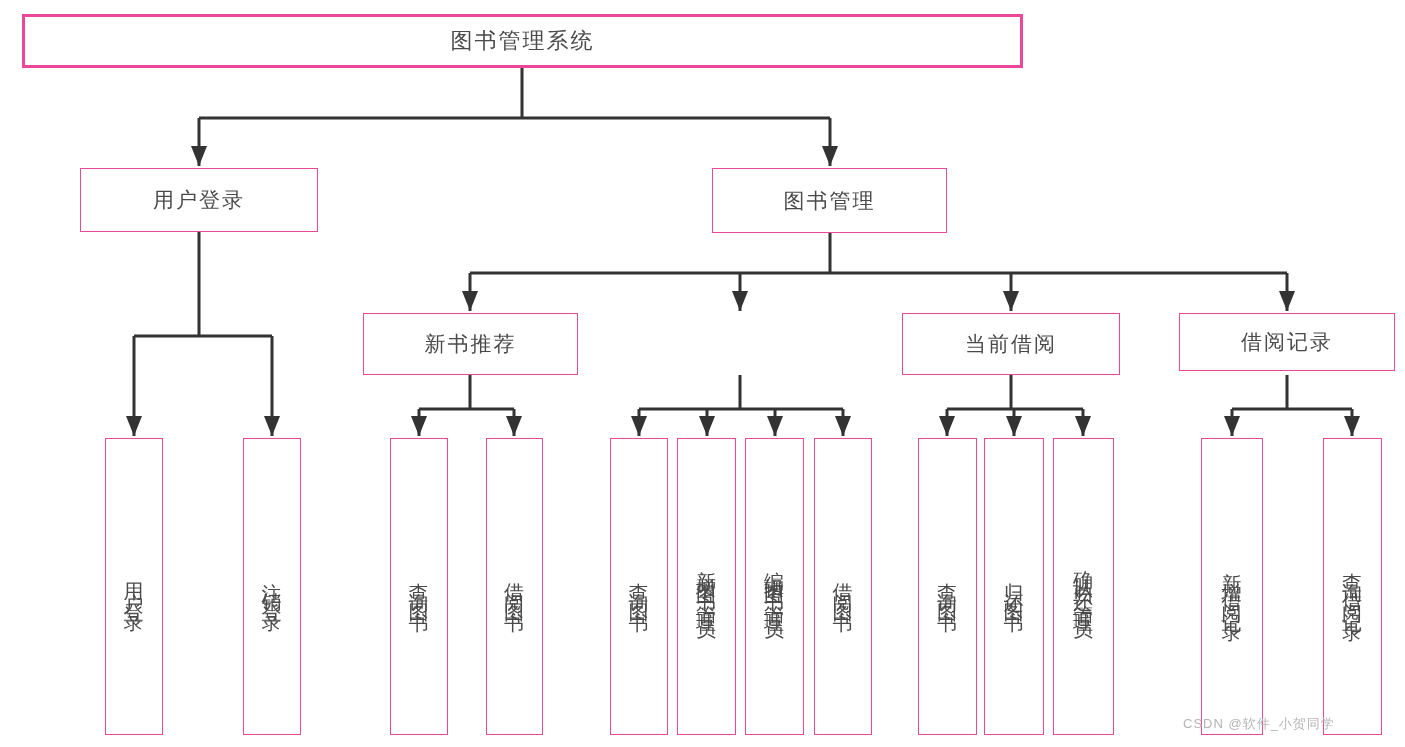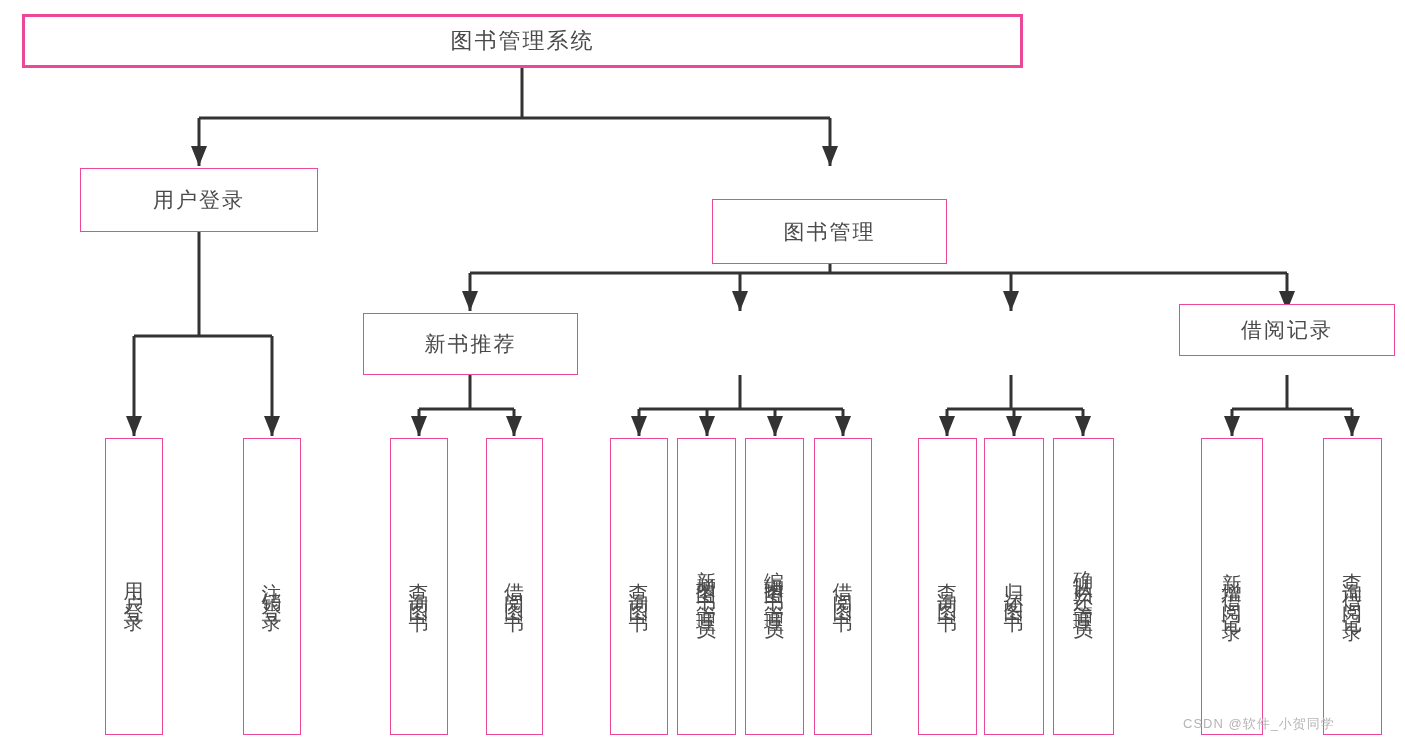--- a/index.html
+++ b/index.html
@@ -81,24 +81,25 @@
     <path d="M947,409 V436" fill="none" stroke="#333333" stroke-width="3" marker-end="url(#arrow)"></path>
     <path d="M1014,409 V436" fill="none" stroke="#333333" stroke-width="3" marker-end="url(#arrow)"></path>
     <path d="M1083,409 V436" fill="none" stroke="#333333" stroke-width="3" marker-end="url(#arrow)"></path>
     <path d="M1232,409 V436" fill="none" stroke="#333333" stroke-width="3" marker-end="url(#arrow)"></path>
     <path d="M1352,409 V436" fill="none" stroke="#333333" stroke-width="3" marker-end="url(#arrow)"></path>
   </svg>
 
   <div class="node root" style="left:22px; top:14px; width:1001px; height:54px;">图书管理系统</div>
 
   <div class="node" style="left:80px; top:168px; width:238px; height:64px;">用户登录</div>
-  <div class="node" style="left:712px; top:168px; width:235px; height:65px;margin-top:31px;">图书管理</div>
+  <div class="node" style="left:712px; top:168px; width:235px; height:65px;">图书管理</div>
 
   <div class="node" style="left:363px; top:313px; width:215px; height:62px;">新书推荐</div>
-  <div class="node" style="left:1179px; top:304px; width:216px; height:52px;font-family:Liberation Mono, monospace;">借阅记录</div>
+  <div class="node" style="left:902px; top:313px; width:218px; height:62px;">当前借阅</div>
+  <div class="node" style="left:1179px; top:313px; width:216px; height:58px;font-family:Liberation Mono, monospace;">借阅记录</div>
 
   <div class="leaf" style="left:105px; top:438px; width:58px; height:297px;">
     <span class="leaf-label">用户登录</span>
   </div>
   <div class="leaf" style="left:243px; top:438px; width:58px; height:297px;">
     <span class="leaf-label">注销登录</span>
   </div>
 
   <div class="leaf" style="left:390px; top:438px; width:58px; height:297px;">
     <span class="leaf-label">查询图书</span>

